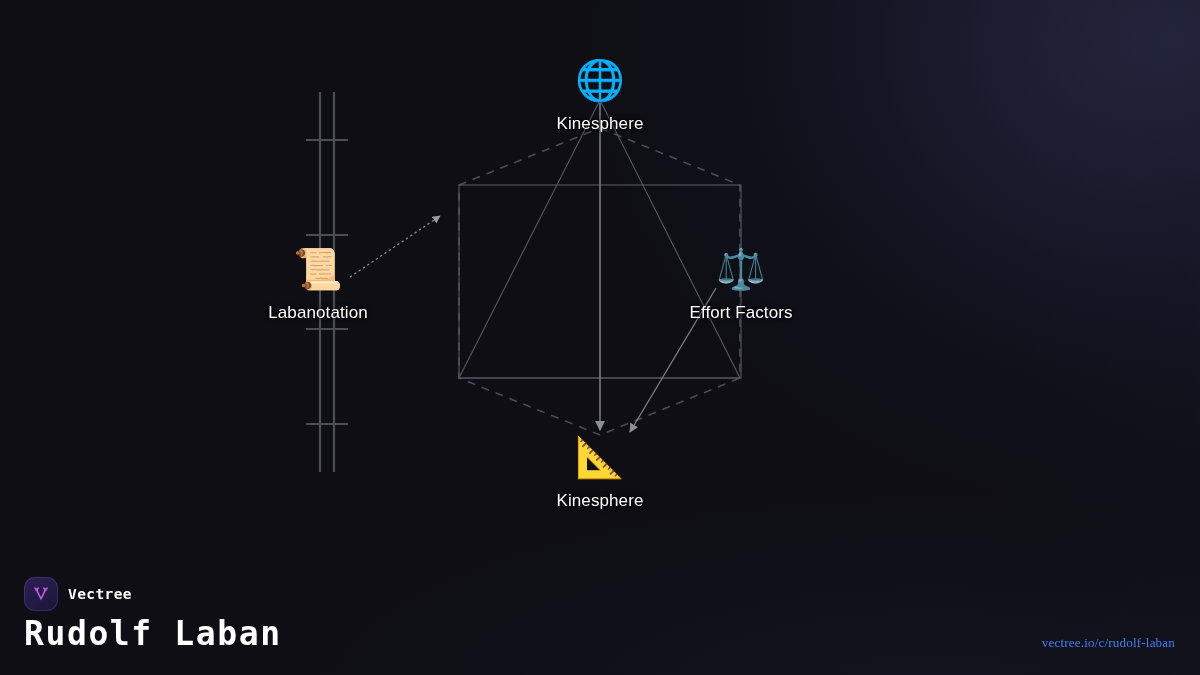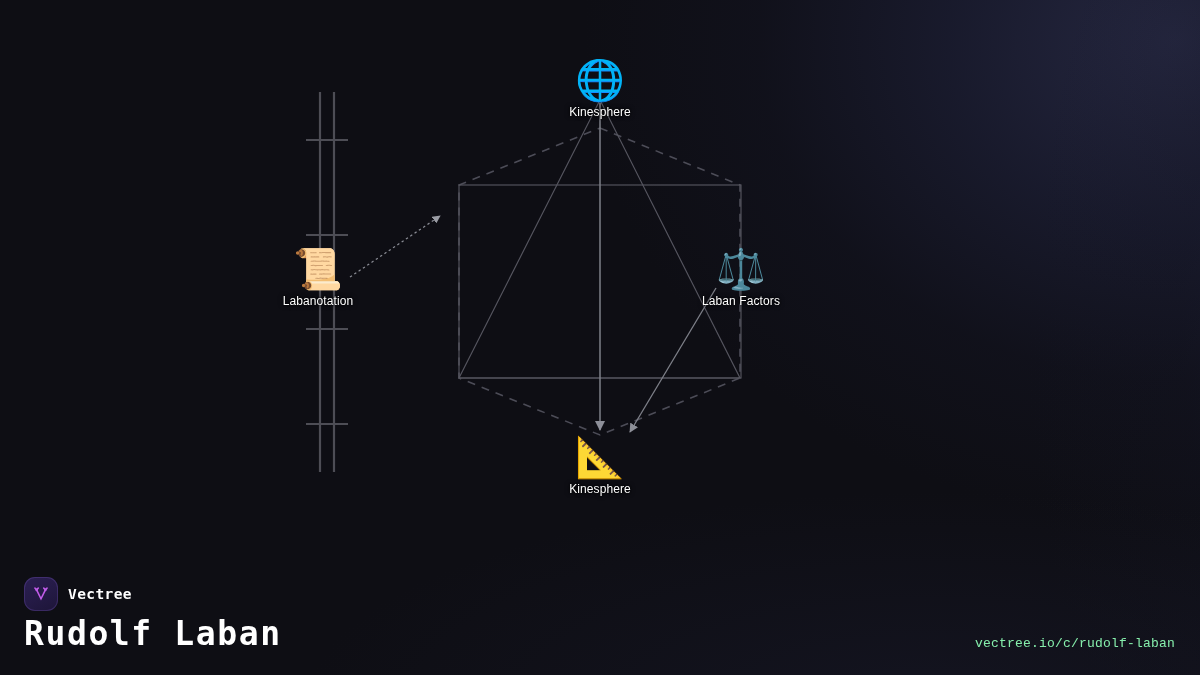--- a/index.html
+++ b/index.html
@@ -60,22 +60,22 @@
     user-select: none;
   }
   .node-icon {
     font-size: 40px;
     line-height: 46px;
     height: 46px;
     display: block;
   }
   .node-label {
     display: block;
-    margin-top: 2px;
-    font-size: 12px;
+    margin-top: 13px;
+    font-size: 17px;
     line-height: 15px;
     color: #ffffff;
     font-family: "Liberation Sans", sans-serif;
     letter-spacing: 0.1px;
     text-shadow: 0 0 5px rgba(0,0,0,0.95), 0 0 2px rgba(0,0,0,0.9);
   }
   .glyph-globe   { color: #29a8f5; }
   .glyph-scroll  { color: #f0c584; }
   .glyph-scales  { color: #8fc4da; }
   .glyph-ruler   { color: #abd3e0; }
@@ -121,23 +121,23 @@
     font-size: 33px;
     font-weight: bold;
     color: #ffffff;
     letter-spacing: 1.6px;
     white-space: nowrap;
   }
   #footer-url {
     position: absolute;
     right: 25px;
     bottom: 24px;
-    font-family: Liberation Mono, monospace;
+    font-family: Liberation Serif, serif;
     font-size: 13px;
-    color: #86efac;
+    color: #3b82f6;
     letter-spacing: 0.2px;
   }
 </style>
 </head>
 <body>
 
 <div id="stage">
 
   <div class="bg-layer bg-glow-tr"></div>
   <div class="bg-layer bg-glow-sweep"></div>
@@ -180,21 +180,21 @@
     <span class="node-label">Kinesphere</span>
   </div>
 
   <div class="node" style="left:318px; top:246px;">
     <span class="node-icon glyph-scroll">📜</span>
     <span class="node-label">Labanotation</span>
   </div>
 
   <div class="node" style="left:741px; top:246px;">
     <span class="node-icon glyph-scales">⚖️</span>
-    <span class="node-label">Laban Factors</span>
+    <span class="node-label">Effort Factors</span>
   </div>
 
   <div class="node" style="left:600px; top:434px;">
     <span class="node-icon glyph-ruler">📐</span>
     <span class="node-label">Kinesphere</span>
   </div>
 
   <div id="footer">
 
     <div id="page-title">Rudolf Laban</div>

